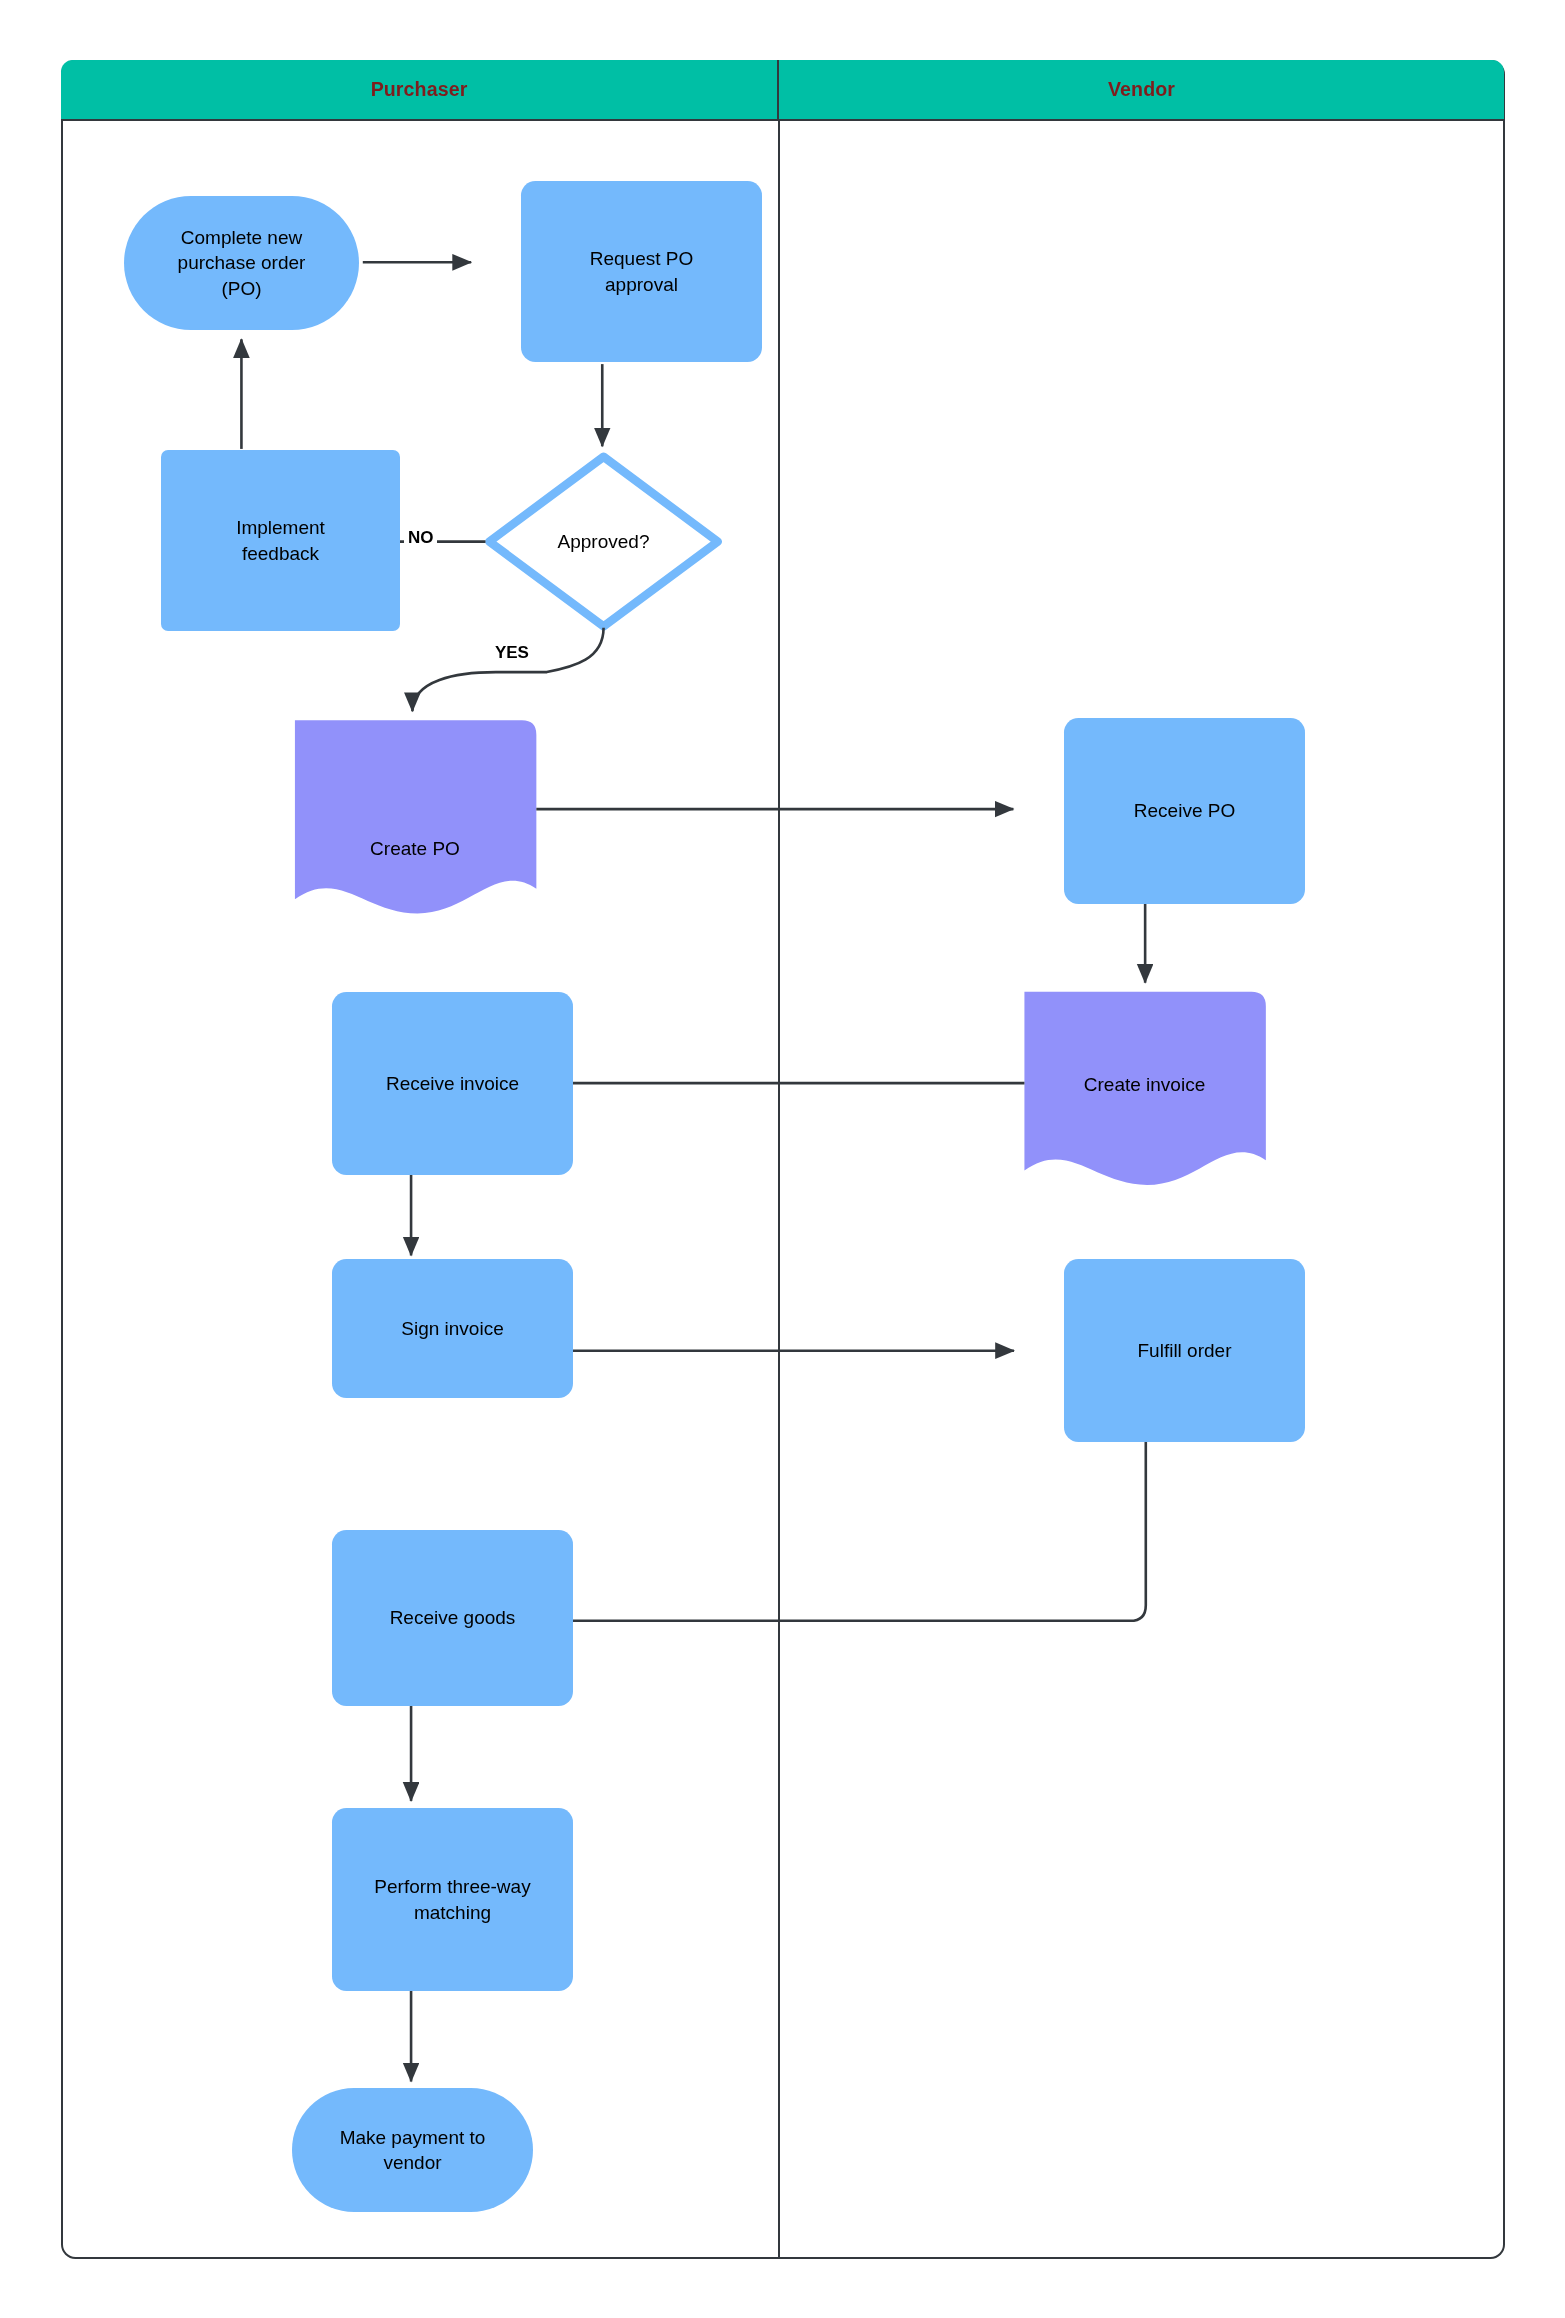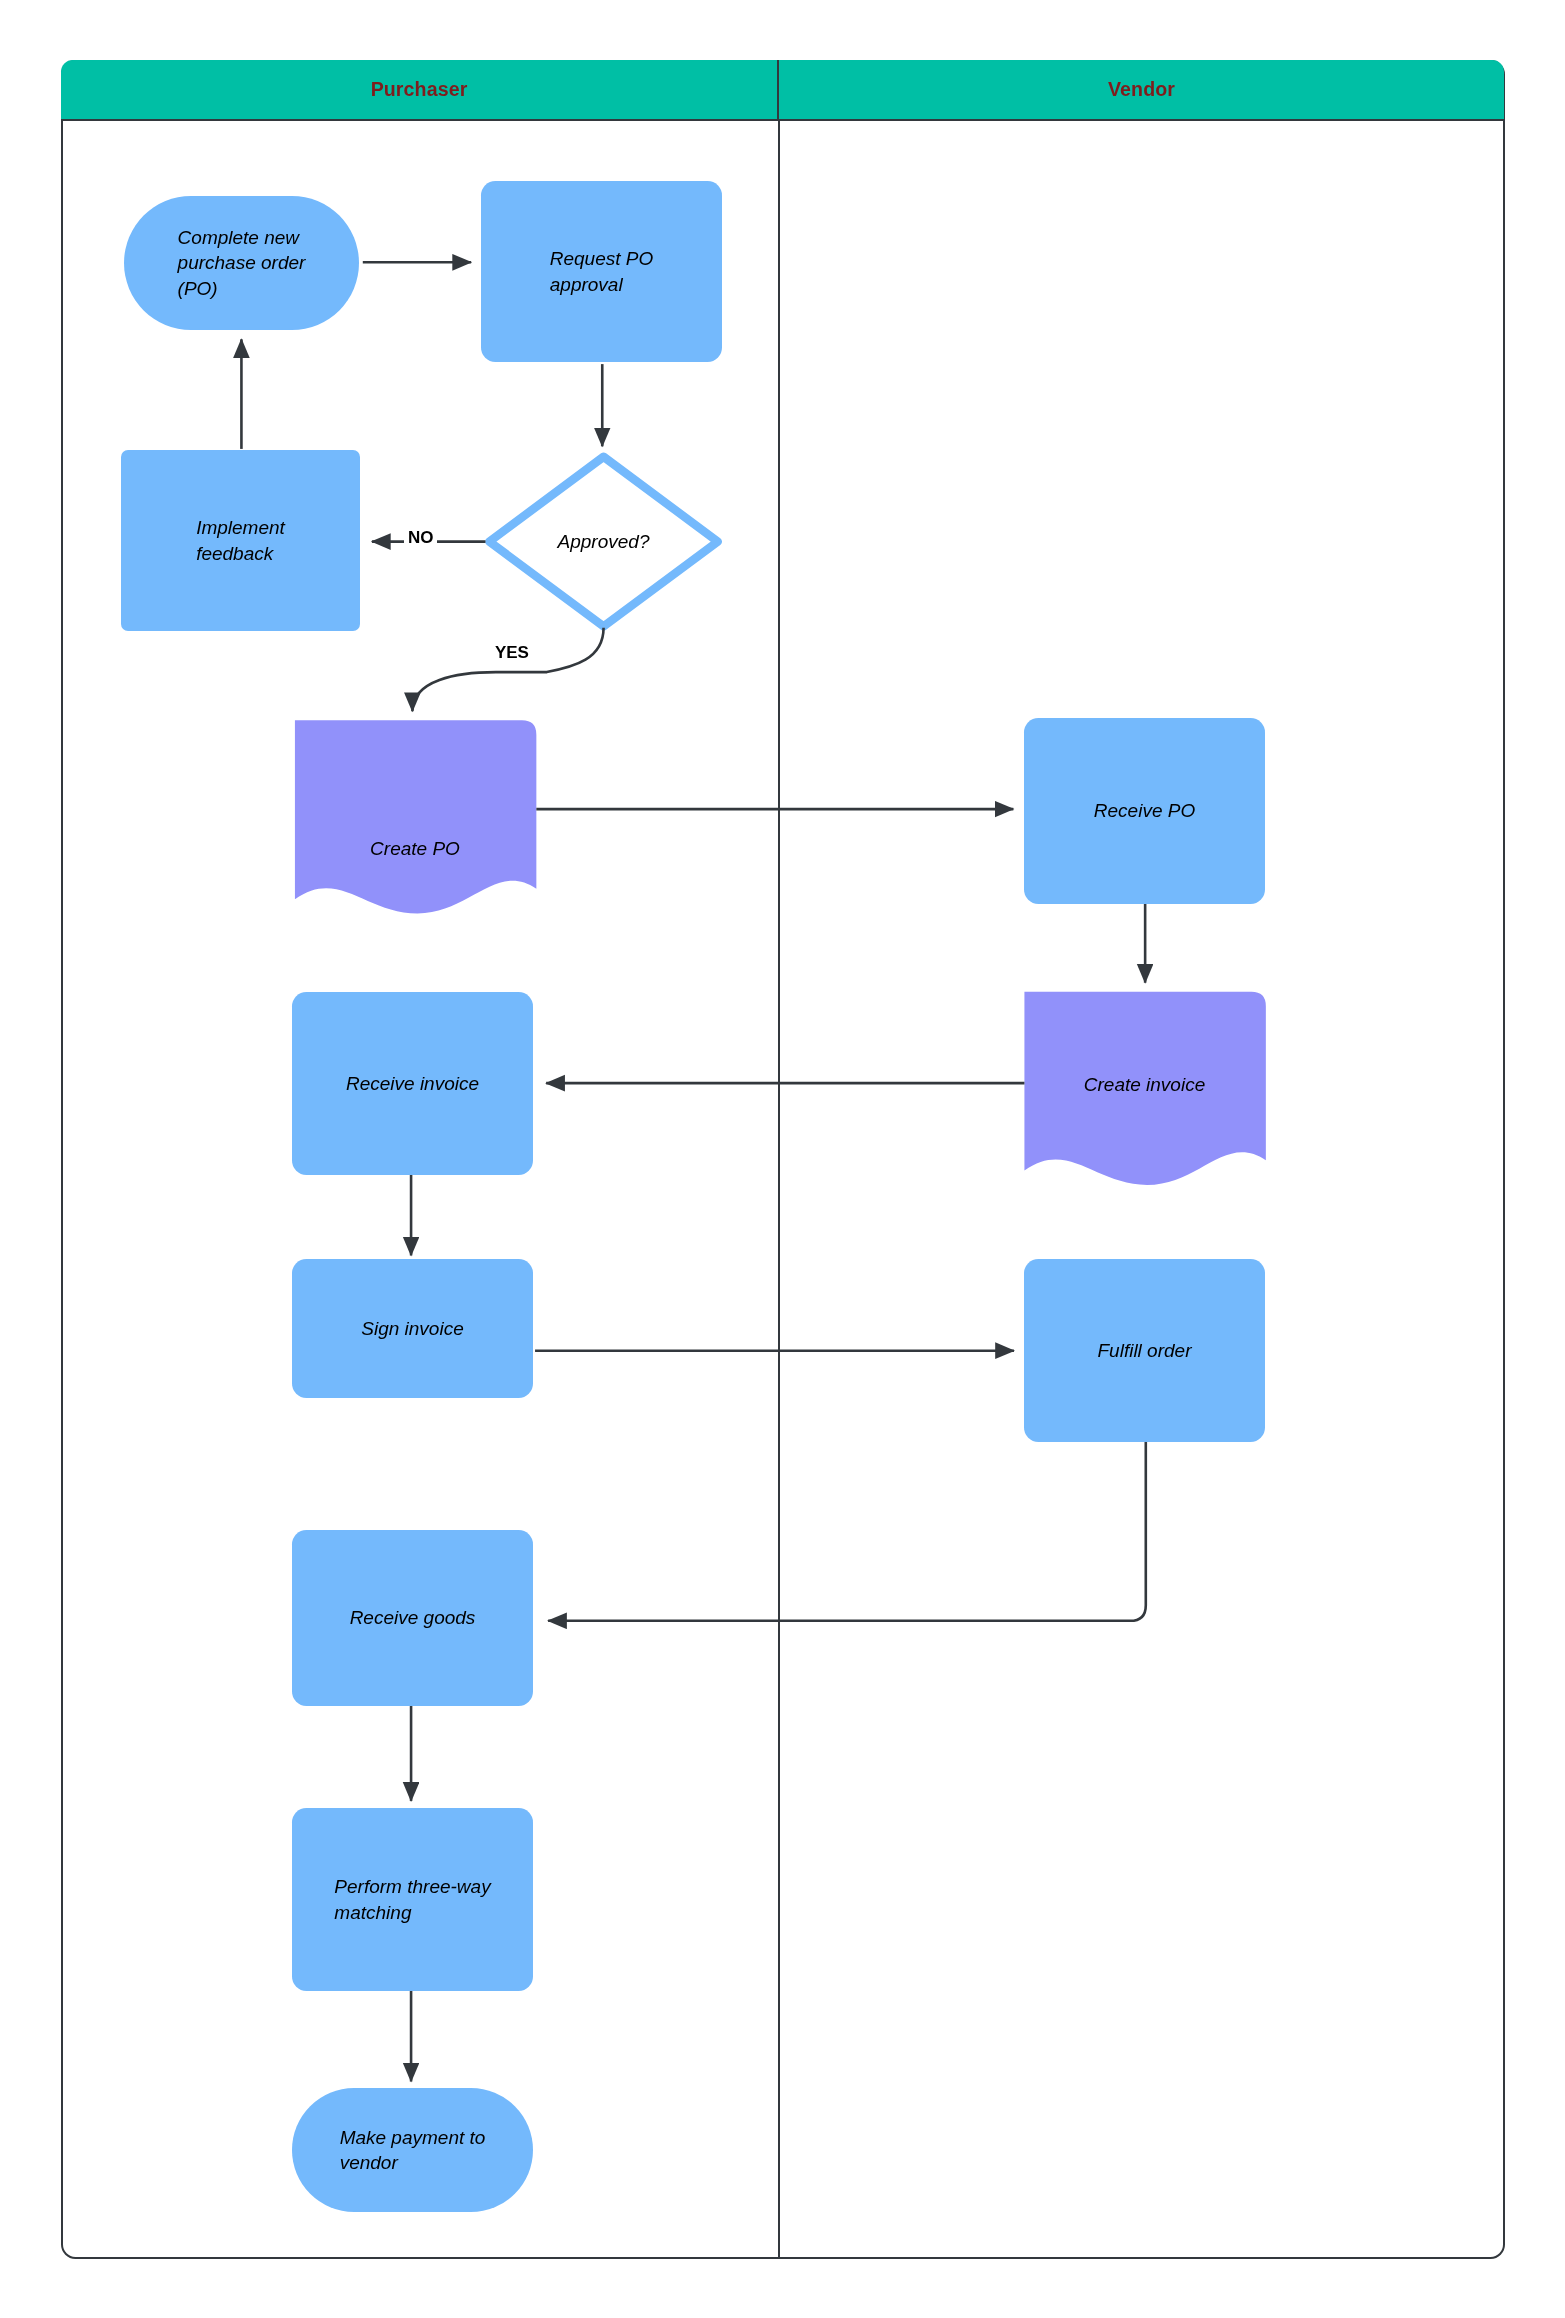--- a/index.html
+++ b/index.html
@@ -69,29 +69,30 @@
     width: 2px;
     height: 2137px;
     background: #33383D;
   }
   .node {
     position: absolute;
     box-sizing: border-box;
     display: flex;
     align-items: center;
     justify-content: center;
+    text-align: center;
     color: #000000;
     font-size: 19px;
     line-height: 1.32;
     padding: 3.9px 9px;
-    font-style: italic;
   }
   .node.process {
     background: #74B9FC;
     border-radius: 14.4px;
+    margin-left: 40px;
   }
   .node.stadium {
     background: #74B9FC;
     border-radius: 652px;
   }
   .node.decision {
     background: transparent;
     color: #000000;
   }
   .node.document {

